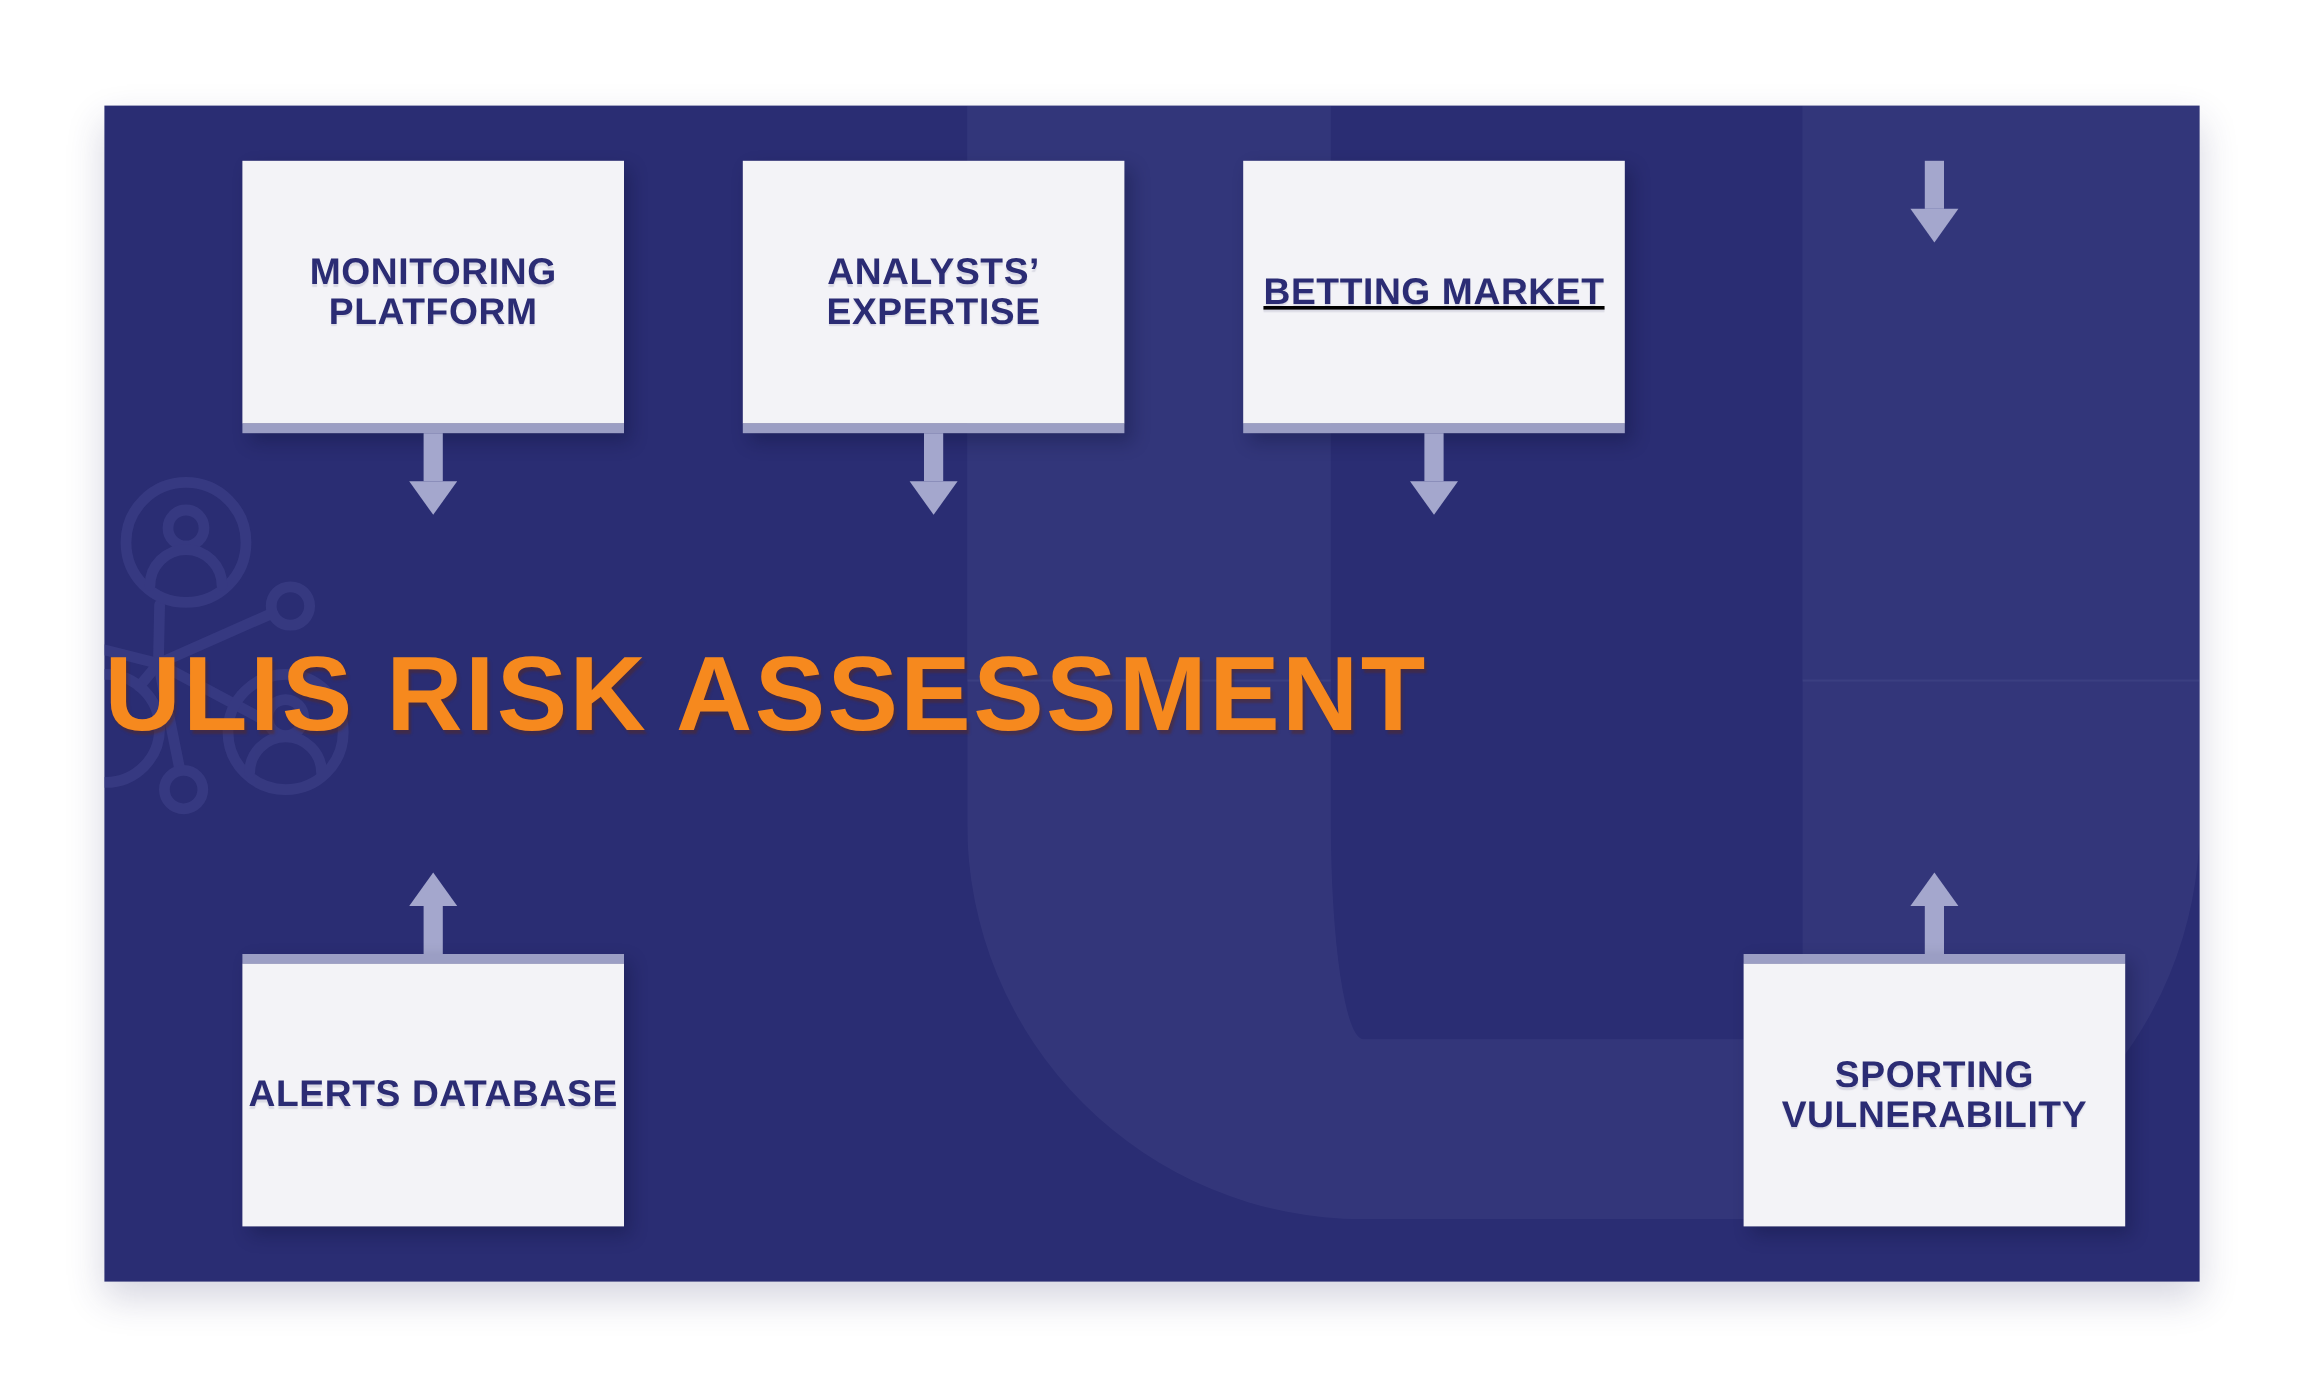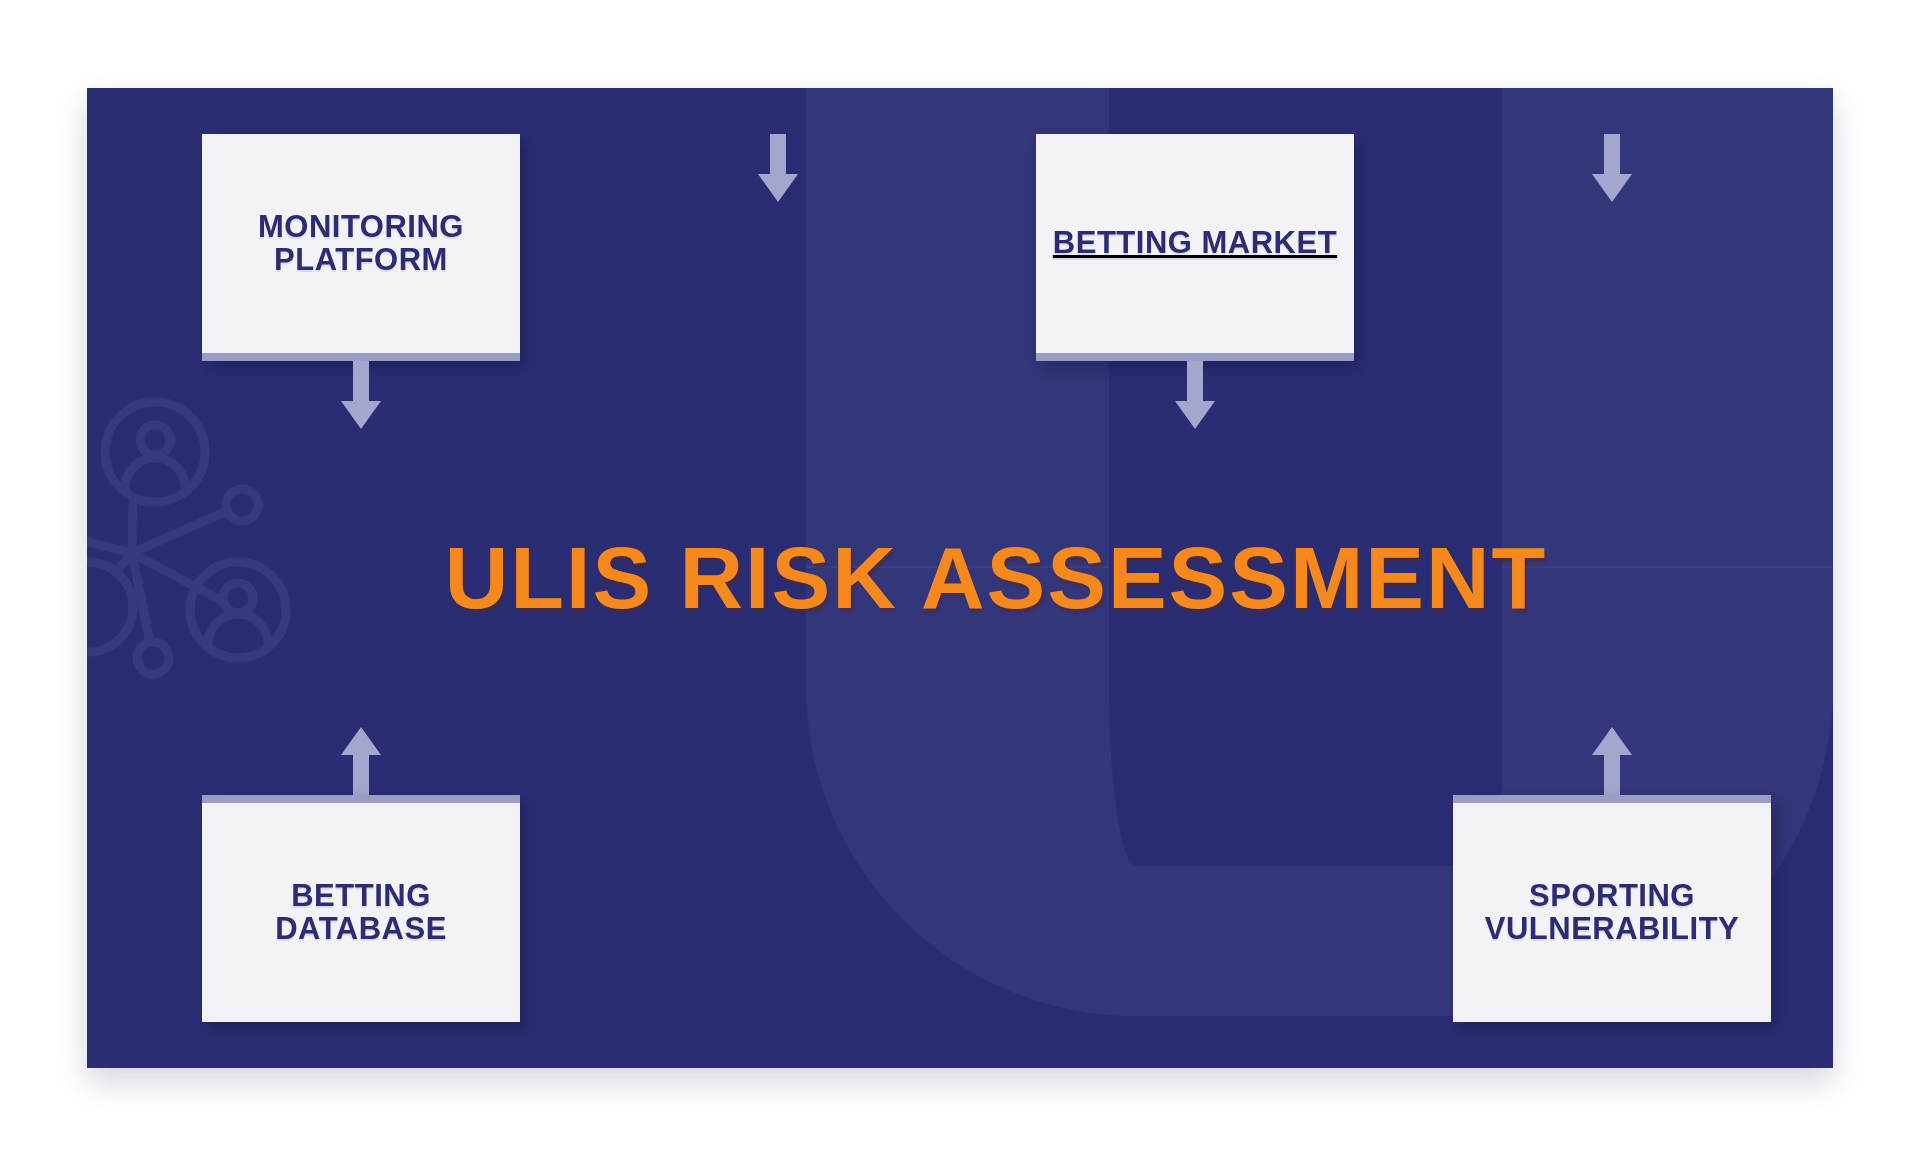--- a/index.html
+++ b/index.html
@@ -28,26 +28,24 @@
     position:absolute; left:719px; top:478px; width:1027px; height:450px;
     border-left:303px solid rgba(205,212,255,0.055);
     border-right:331px solid rgba(205,212,255,0.055);
     border-bottom:150px solid rgba(205,212,255,0.055);
     border-radius:0 0 330px 330px;
   }
   .net-watermark{position:absolute; left:-20px; top:300px; opacity:0.55;}
 
   .title{
     position:absolute; left:0; top:446px; width:100%;
-    text-align:center;
     font-size:88px; line-height:88px; font-weight:700; letter-spacing:2px;
     color:var(--title_orange,#F6891E);
     text-shadow:2px 4px 2px rgba(90,40,25,0.45);
     white-space:nowrap;
-    margin-left:36px;
   }
 
   .box-group{position:absolute; width:366px; display:flex; flex-direction:column; align-items:center;padding-left:48px;}
   .box-group.top{top:46px;}
   .box-group.bottom{top:639px;}
   .g1{left:67px;} .g2{left:484px;} .g3{left:901px;text-decoration:underline;} .g4{left:1318px;}
 
   .panel-block{width:100%; box-shadow:6px 7px 14px rgba(10,12,45,0.30);}
   .box-card{
     width:100%; height:219px; background:var(--box_bg,#F3F3F7);
@@ -102,20 +100,27 @@
         </div>
       <div class="edge-strip"></div>
     </div>
     <div class="arrow">
         <div class="shaft"></div>
         <div class="head-down"></div>
       </div>
   </div>
 
   <div class="box-group top g2">
+    <div class="panel-block">
+      <div class="box-card">
+          <div class="box-label">ANALYSTS’
+EXPERTISE</div>
+        </div>
+      <div class="edge-strip"></div>
+    </div>
     <div class="arrow">
         <div class="shaft"></div>
         <div class="head-down"></div>
       </div>
   </div>
 
   <div class="box-group top g3">
     <div class="panel-block">
       <div class="box-card">
           <div class="box-label">BETTING MARKET</div>
@@ -136,21 +141,21 @@
   </div>
 
   <div class="box-group bottom g1">
     <div class="arrow">
         <div class="head-up"></div>
         <div class="shaft"></div>
       </div>
     <div class="panel-block">
       <div class="edge-strip"></div>
       <div class="box-card">
-          <div class="box-label">BETTING DATABASE</div>
+          <div class="box-label">ALERTS DATABASE</div>
         </div>
     </div>
   </div>
 
 
 
   <div class="box-group bottom g4">
     <div class="arrow">
         <div class="head-up"></div>
         <div class="shaft"></div>

